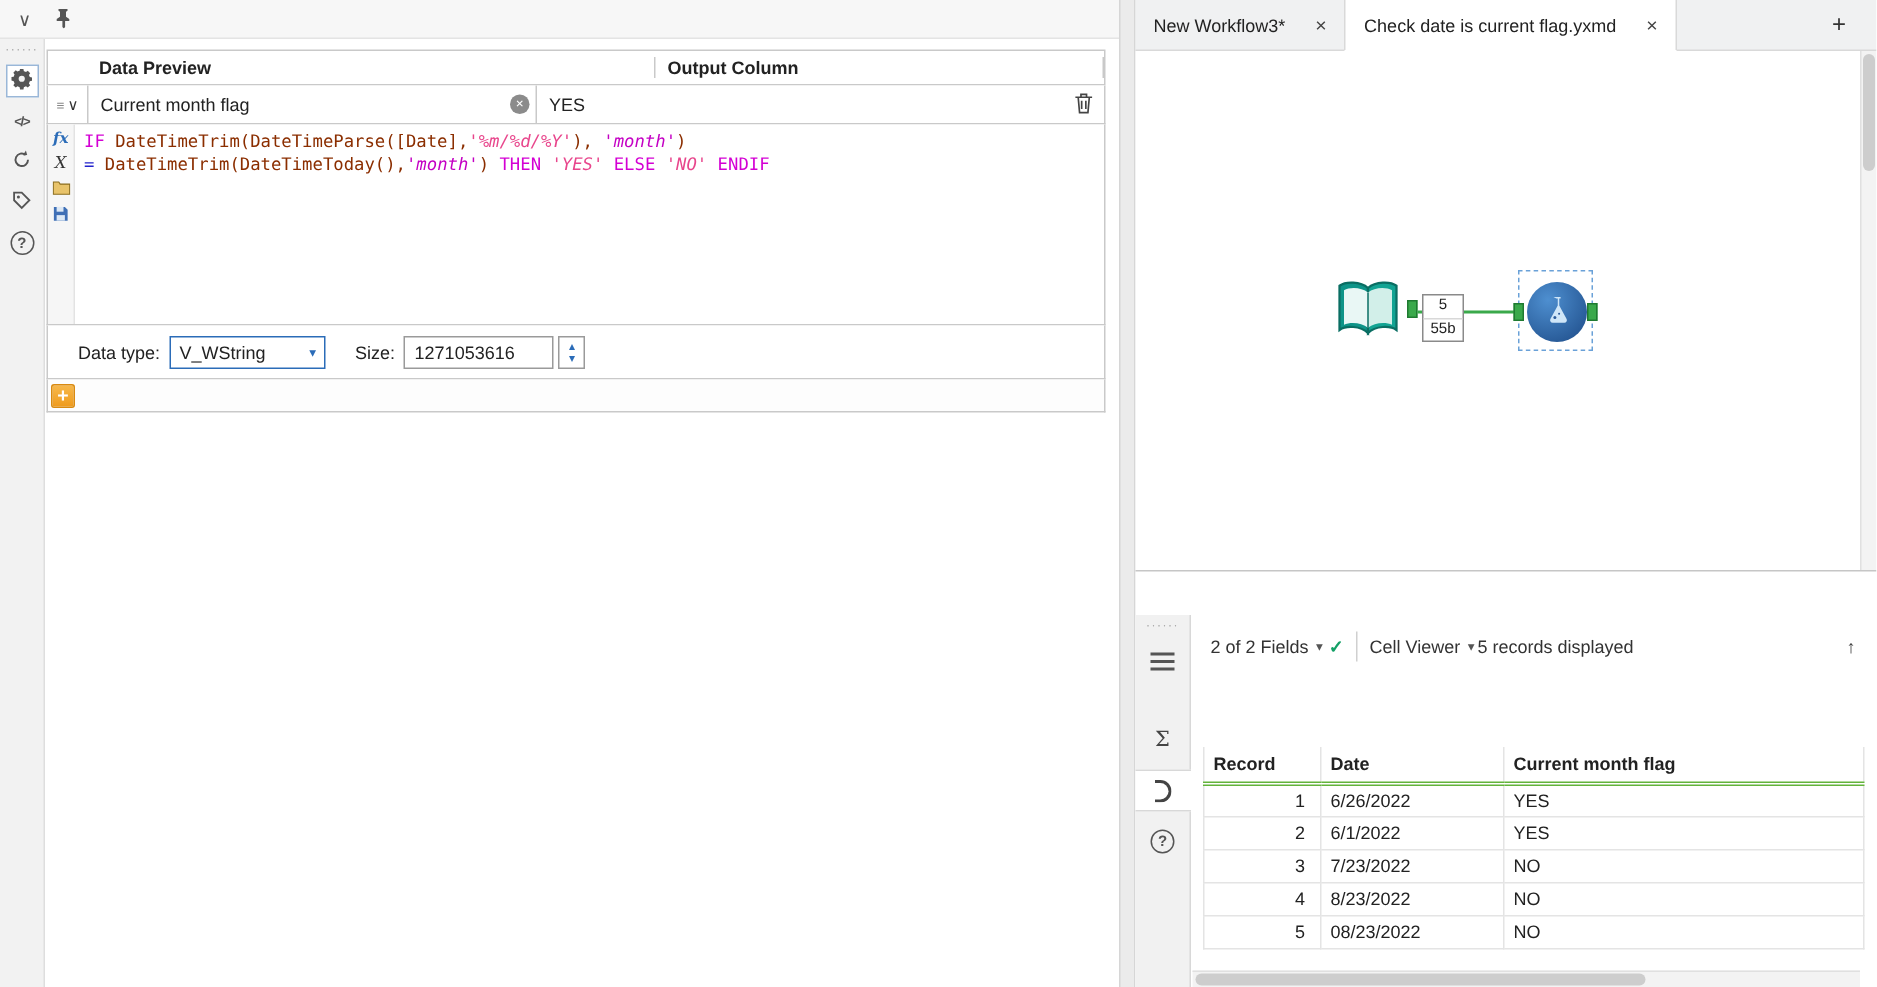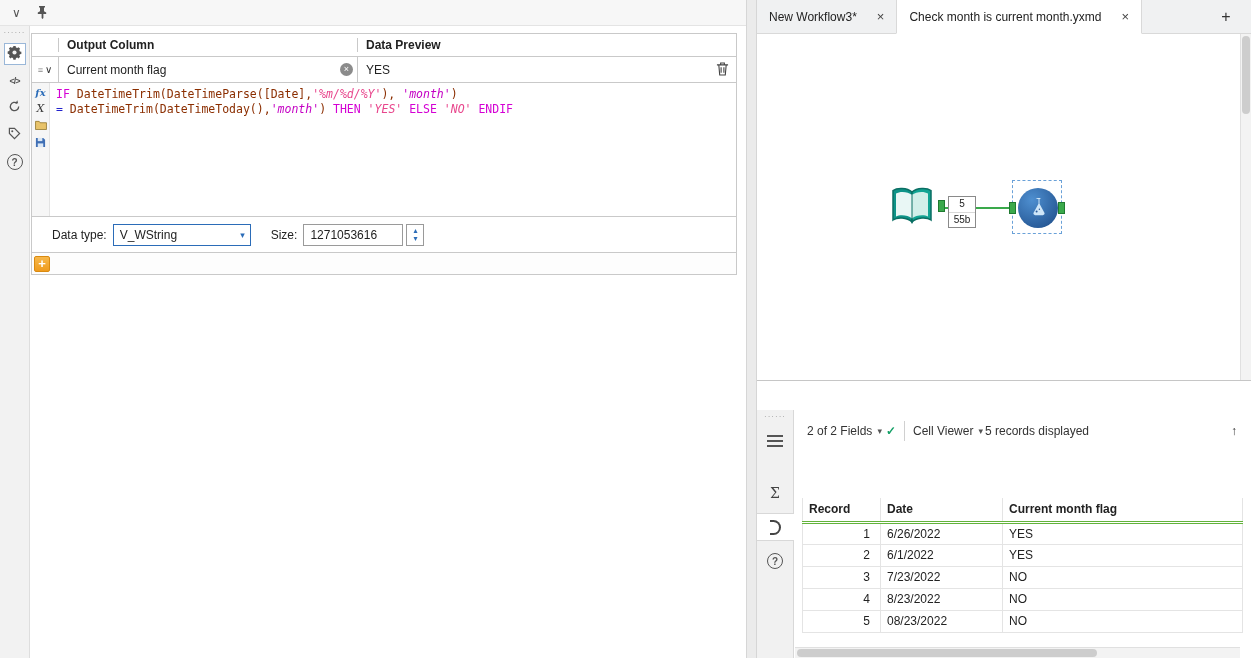--- a/index.html
+++ b/index.html
@@ -48,21 +48,21 @@
     font-size:11.5px;line-height:15px;white-space:pre;cursor:text;}
   .tok-kw{color:#d400d4;}
   .tok-fn{color:#8b2e00;}
   .tok-str{color:#e8468c;font-style:italic;}
   .tok-str2{color:#c400c4;font-style:italic;}
   .tok-op{color:#2222cc;}
 
   .dtype-row{display:flex;align-items:center;border:1px solid #c9c9c9;border-top:none;height:36px;
     padding-left:20px;background:#fff;}
   .lbl{color:#222;}
-  .select{width:138px;height:22px;border:1px solid #2b6cb8;display:flex;align-items:center;
+  .select{width:104px;height:22px;border:1px solid #2b6cb8;display:flex;align-items:center;
     justify-content:space-between;padding:0 5px 0 6px;margin-left:6px;cursor:pointer;background:#fff;}
   .sel-arrow{color:#2b6cb8;font-size:9px;}
   .size-lbl{margin-left:20px;}
   .num-input{width:100px;height:22px;border:1px solid #9a9a9a;display:flex;align-items:center;
     padding-left:6px;margin-left:6px;background:#fff;cursor:text;}
   .stepper{width:18px;height:22px;border:1px solid #9a9a9a;margin-left:3px;display:flex;
     flex-direction:column;align-items:center;justify-content:center;color:#2b6cb8;
     font-size:8px;line-height:8px;cursor:pointer;background:#fff;}
 
   .plus-row{border:1px solid #c9c9c9;border-top:none;height:22px;display:flex;align-items:center;
@@ -192,22 +192,22 @@
       </span>
     </div>
     <div class="tool">
       <span class="q-circle">?</span>
     </div>
   </div>
 
   <div class="expr-card">
     <div class="grid-hrow">
       <div class="cell c0"></div>
+      <div class="cell c2">Data Preview</div>
       <div class="cell c1">Output Column</div>
-      <div class="cell c2">Data Preview</div>
     </div>
     <div class="grid-row">
       <div class="cell c0">
         <span class="row-grip">≡</span>
         <span class="row-chev">∨</span>
       </div>
       <div class="cell c1 field-cell">
         <span>Current month flag</span>
         <span class="clear-btn">×</span>
       </div>
@@ -263,21 +263,21 @@
 
 <div id="v-divider"></div>
 
 <div id="right">
   <div class="tabbar">
     <div class="tab">
       <span>New Workflow3*</span>
       <span class="tab-x">×</span>
     </div>
     <div class="tab active">
-      <span>Check month is current month.yxmd</span>
+      <span>Check date is current flag.yxmd</span>
       <span class="tab-x">×</span>
     </div>
     <div class="tab-add">+</div>
   </div>
 
   <div class="canvas">
     <div class="conn-line"></div>
 
     <div class="tool-input">
       <span>

